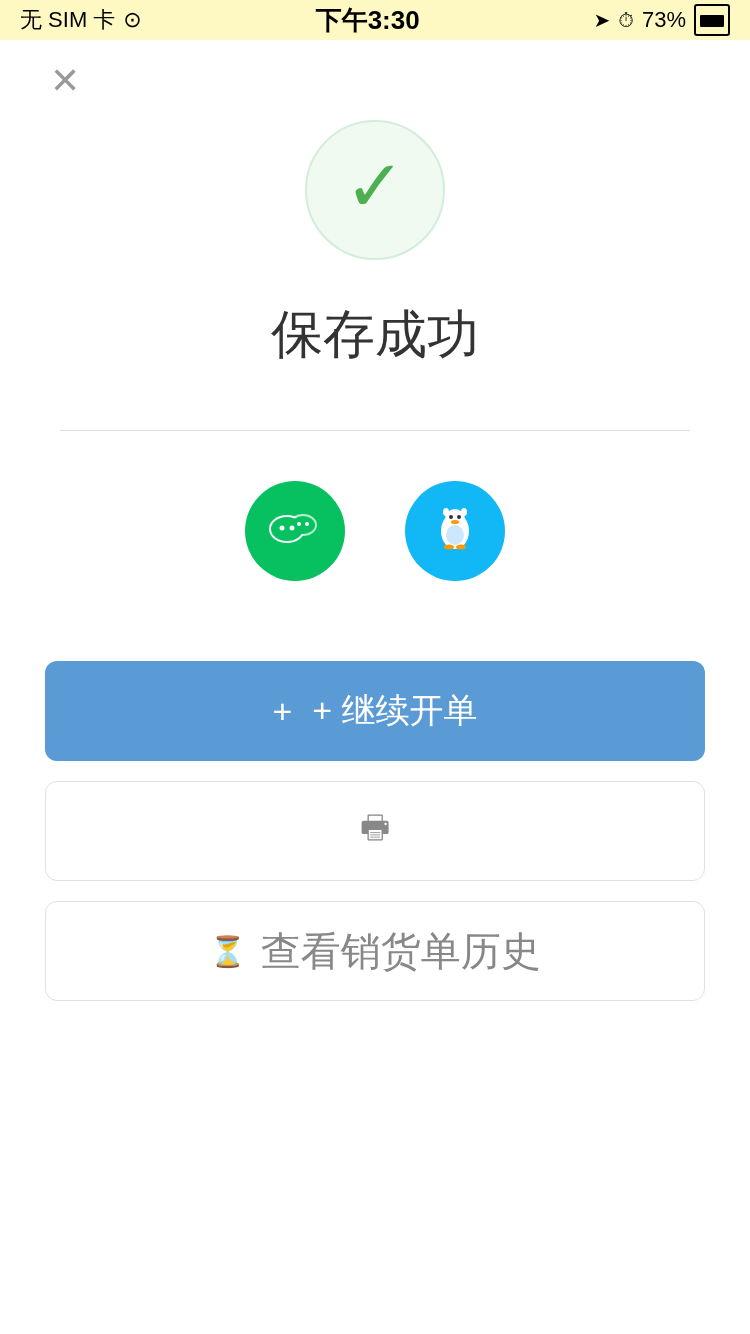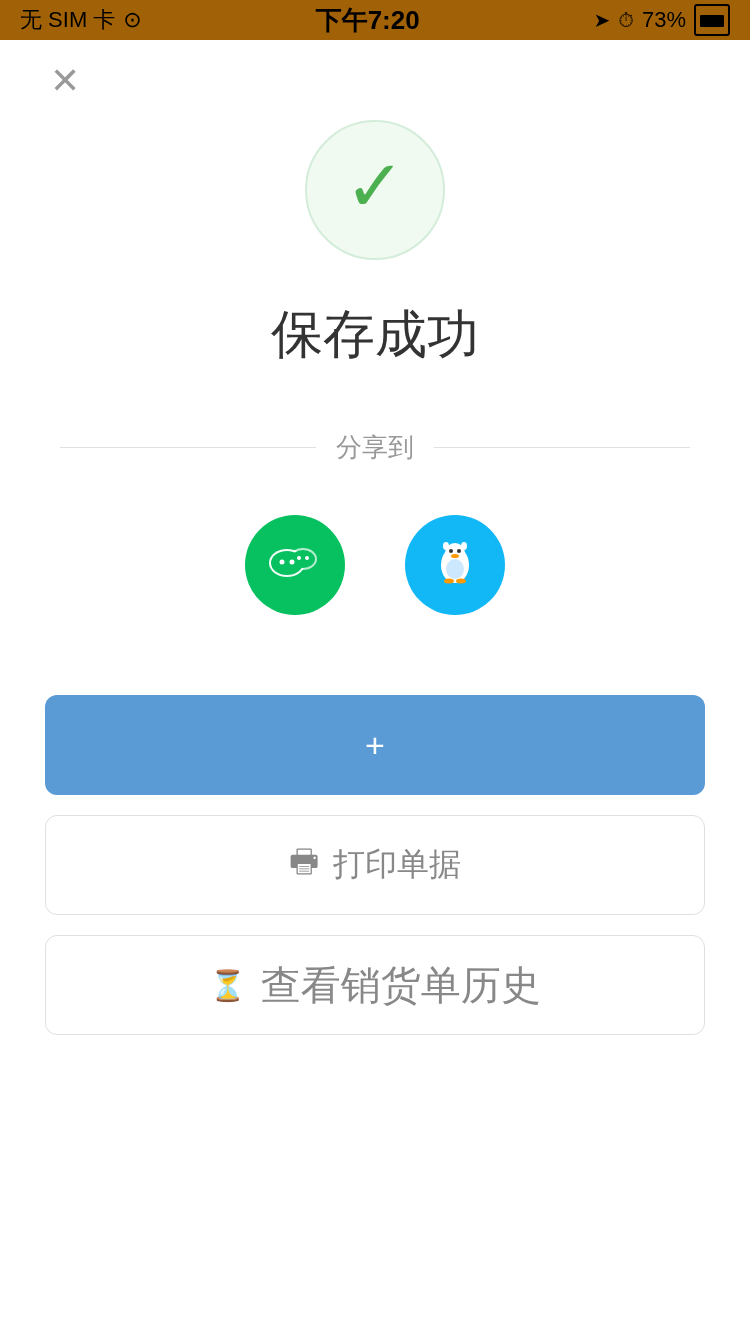--- a/index.html
+++ b/index.html
@@ -13,21 +13,21 @@
       position: relative;
     }
 
     
     .status-bar {
       display: flex;
       justify-content: space-between;
       align-items: center;
       height: 40px;
       padding: 0 20px;
-      background: #a16207;
+      background: #fef9c3;
     }
 
     .status-left {
       display: flex;
       align-items: center;
       gap: 8px;
       font-size: 24px;
       color: #000;
     }
 
@@ -188,21 +188,21 @@
     }
   </style>
 </head>
 <body>
 
 <div class="status-bar">
   <div class="status-left">
     <span style="font-size:22px;">无 SIM 卡</span>
     <span style="font-size:22px;">⊙</span>
   </div>
-  <div class="status-center">下午7:20</div>
+  <div class="status-center">下午3:30</div>
   <div class="status-right">
     <span style="font-size:20px;">➤</span>
     <span style="font-size:20px;">⏱</span>
     <span style="font-size:22px;">73%</span>
     <span style="font-size:22px; display:inline-block; border:2px solid #000; border-radius:3px; padding:1px 4px; position:relative;">
       <span style="display:inline-block; width:24px; height:12px; background:#000; border-radius:1px;"></span>
     </span>
   </div>
 </div>
 
@@ -213,21 +213,20 @@
 <div class="main-content">
 
   <div class="success-circle">
     <span class="checkmark">✓</span>
   </div>
 
   <div class="success-title">保存成功</div>
 
   <div class="share-divider">
     <div class="divider-line"></div>
-    <span class="share-label">分享到</span>
     <div class="divider-line"></div>
   </div>
 
   <div class="share-icons">
 
     <button class="share-icon-btn wechat-btn">
       <svg class="share-icon-svg" viewBox="0 0 60 60" fill="white" xmlns="http://www.w3.org/2000/svg">
 
         <ellipse cx="22" cy="28" rx="18" ry="14" fill="white" opacity="0.95"></ellipse>
         <ellipse cx="38" cy="24" rx="14" ry="11" fill="white" opacity="0.7"></ellipse>
@@ -263,25 +262,25 @@
         <ellipse cx="21" cy="11" rx="3" ry="4" fill="white"></ellipse>
         <ellipse cx="39" cy="11" rx="3" ry="4" fill="white"></ellipse>
       </svg>
     </button>
   </div>
 
   <div class="action-buttons">
 
     <button class="action-btn btn-primary">
       <span style="font-size:34px; font-weight:300;">+</span>
+      <span style="font-size:34px; margin-left:6px;">+ 继续开单</span>
     </button>
 
     <button class="action-btn btn-secondary">
       <span style="font-size:32px; color:#888;">🖶</span>
-      <span style="font-size:32px; color:#888;">打印单据</span>
     </button>
 
     <button class="action-btn btn-secondary">
       <span style="font-size:30px; color:#888;">⏳</span>
       <span style="font-size:40px; color:#888;">查看销货单历史</span>
     </button>
 
   </div>
 
 </div>

